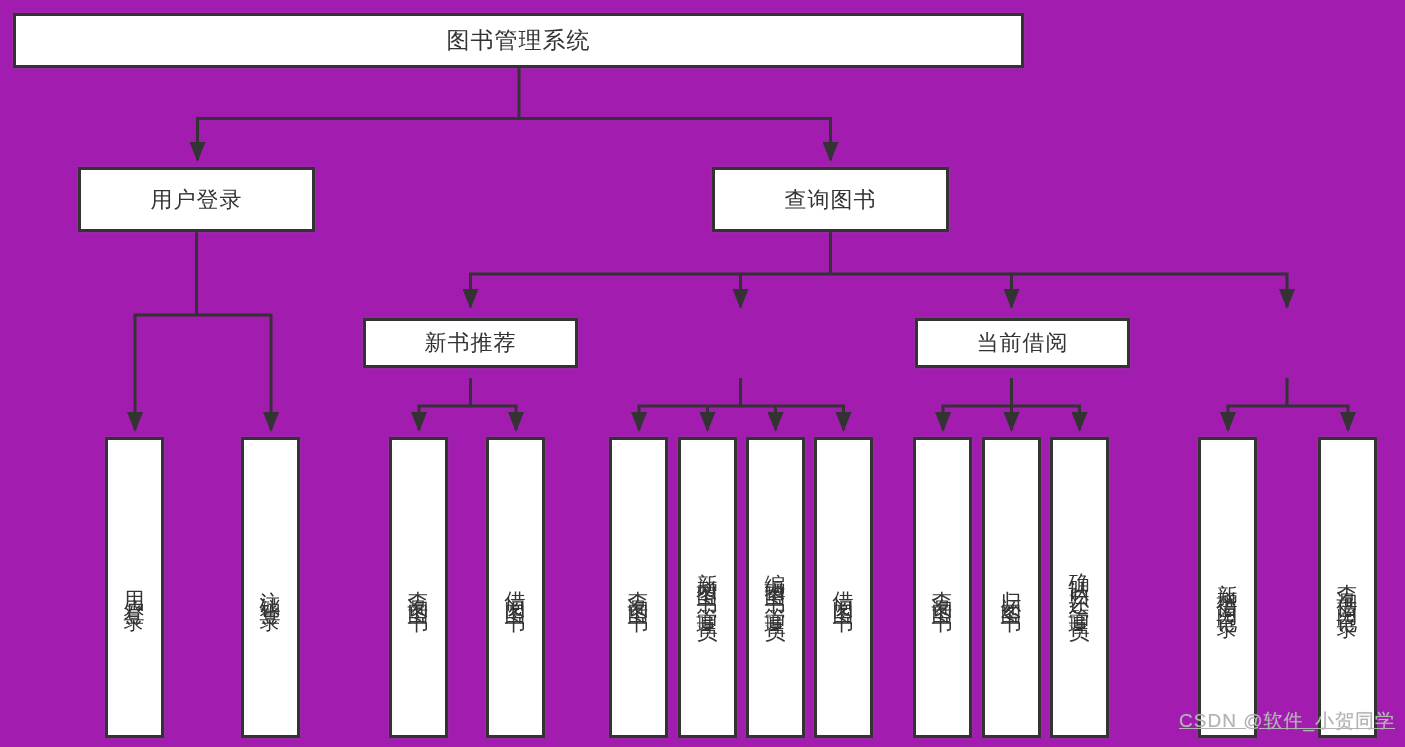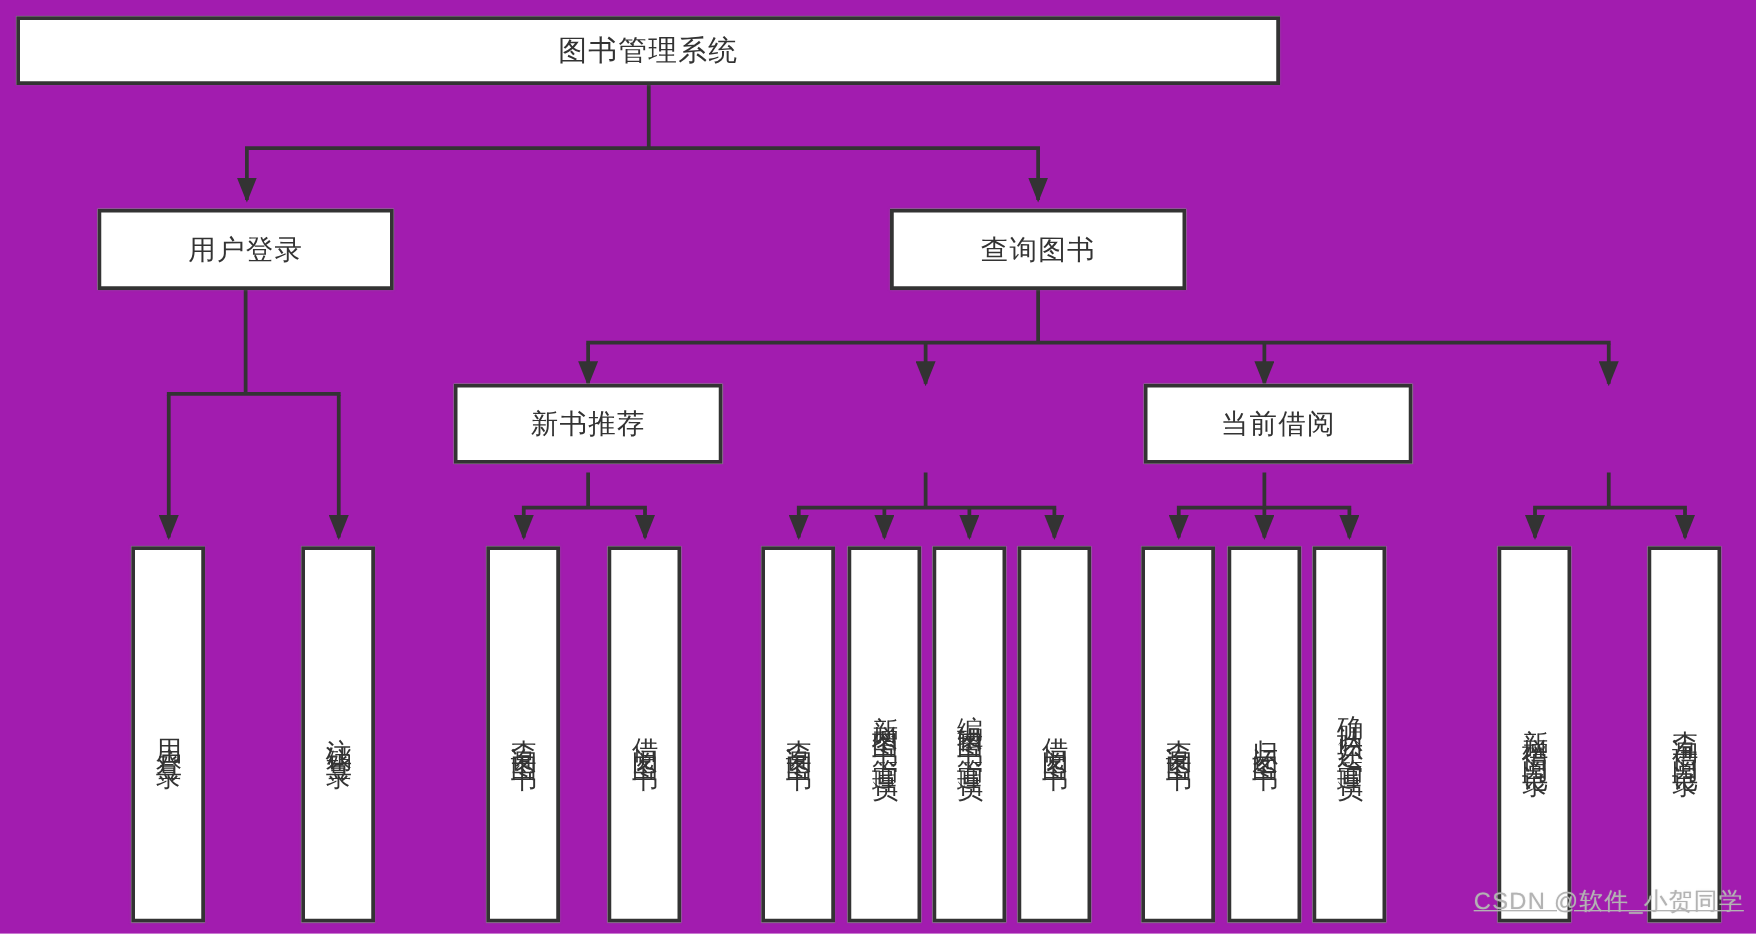--- a/index.html
+++ b/index.html
@@ -32,21 +32,21 @@
     display: flex;
     align-items: center;
     justify-content: center;
     font-size: 22px;
     letter-spacing: 1px;
     z-index: 2;
     box-shadow: 0 0 2px rgba(120,120,120,0.45);
   }
   .node.root   { left: 13px;  top: 13px;  width: 1011px; height: 55px; font-size: 23px; }
   .node.lvl2   { top: 167px; height: 65px; width: 237px; }
-  .node.lvl3   { top: 307px; height: 64px; width: 215px; text-align: center; }
+  .node.lvl3   { top: 318px; height: 50px; width: 215px; text-align: center; }
   .node.leaf {
     top: 437px;
     height: 301px;
     width: 59px;
     writing-mode: vertical-rl;
     text-orientation: mixed;
     letter-spacing: 7px;
     font-size: 21px;
     line-height: 1;
   }

